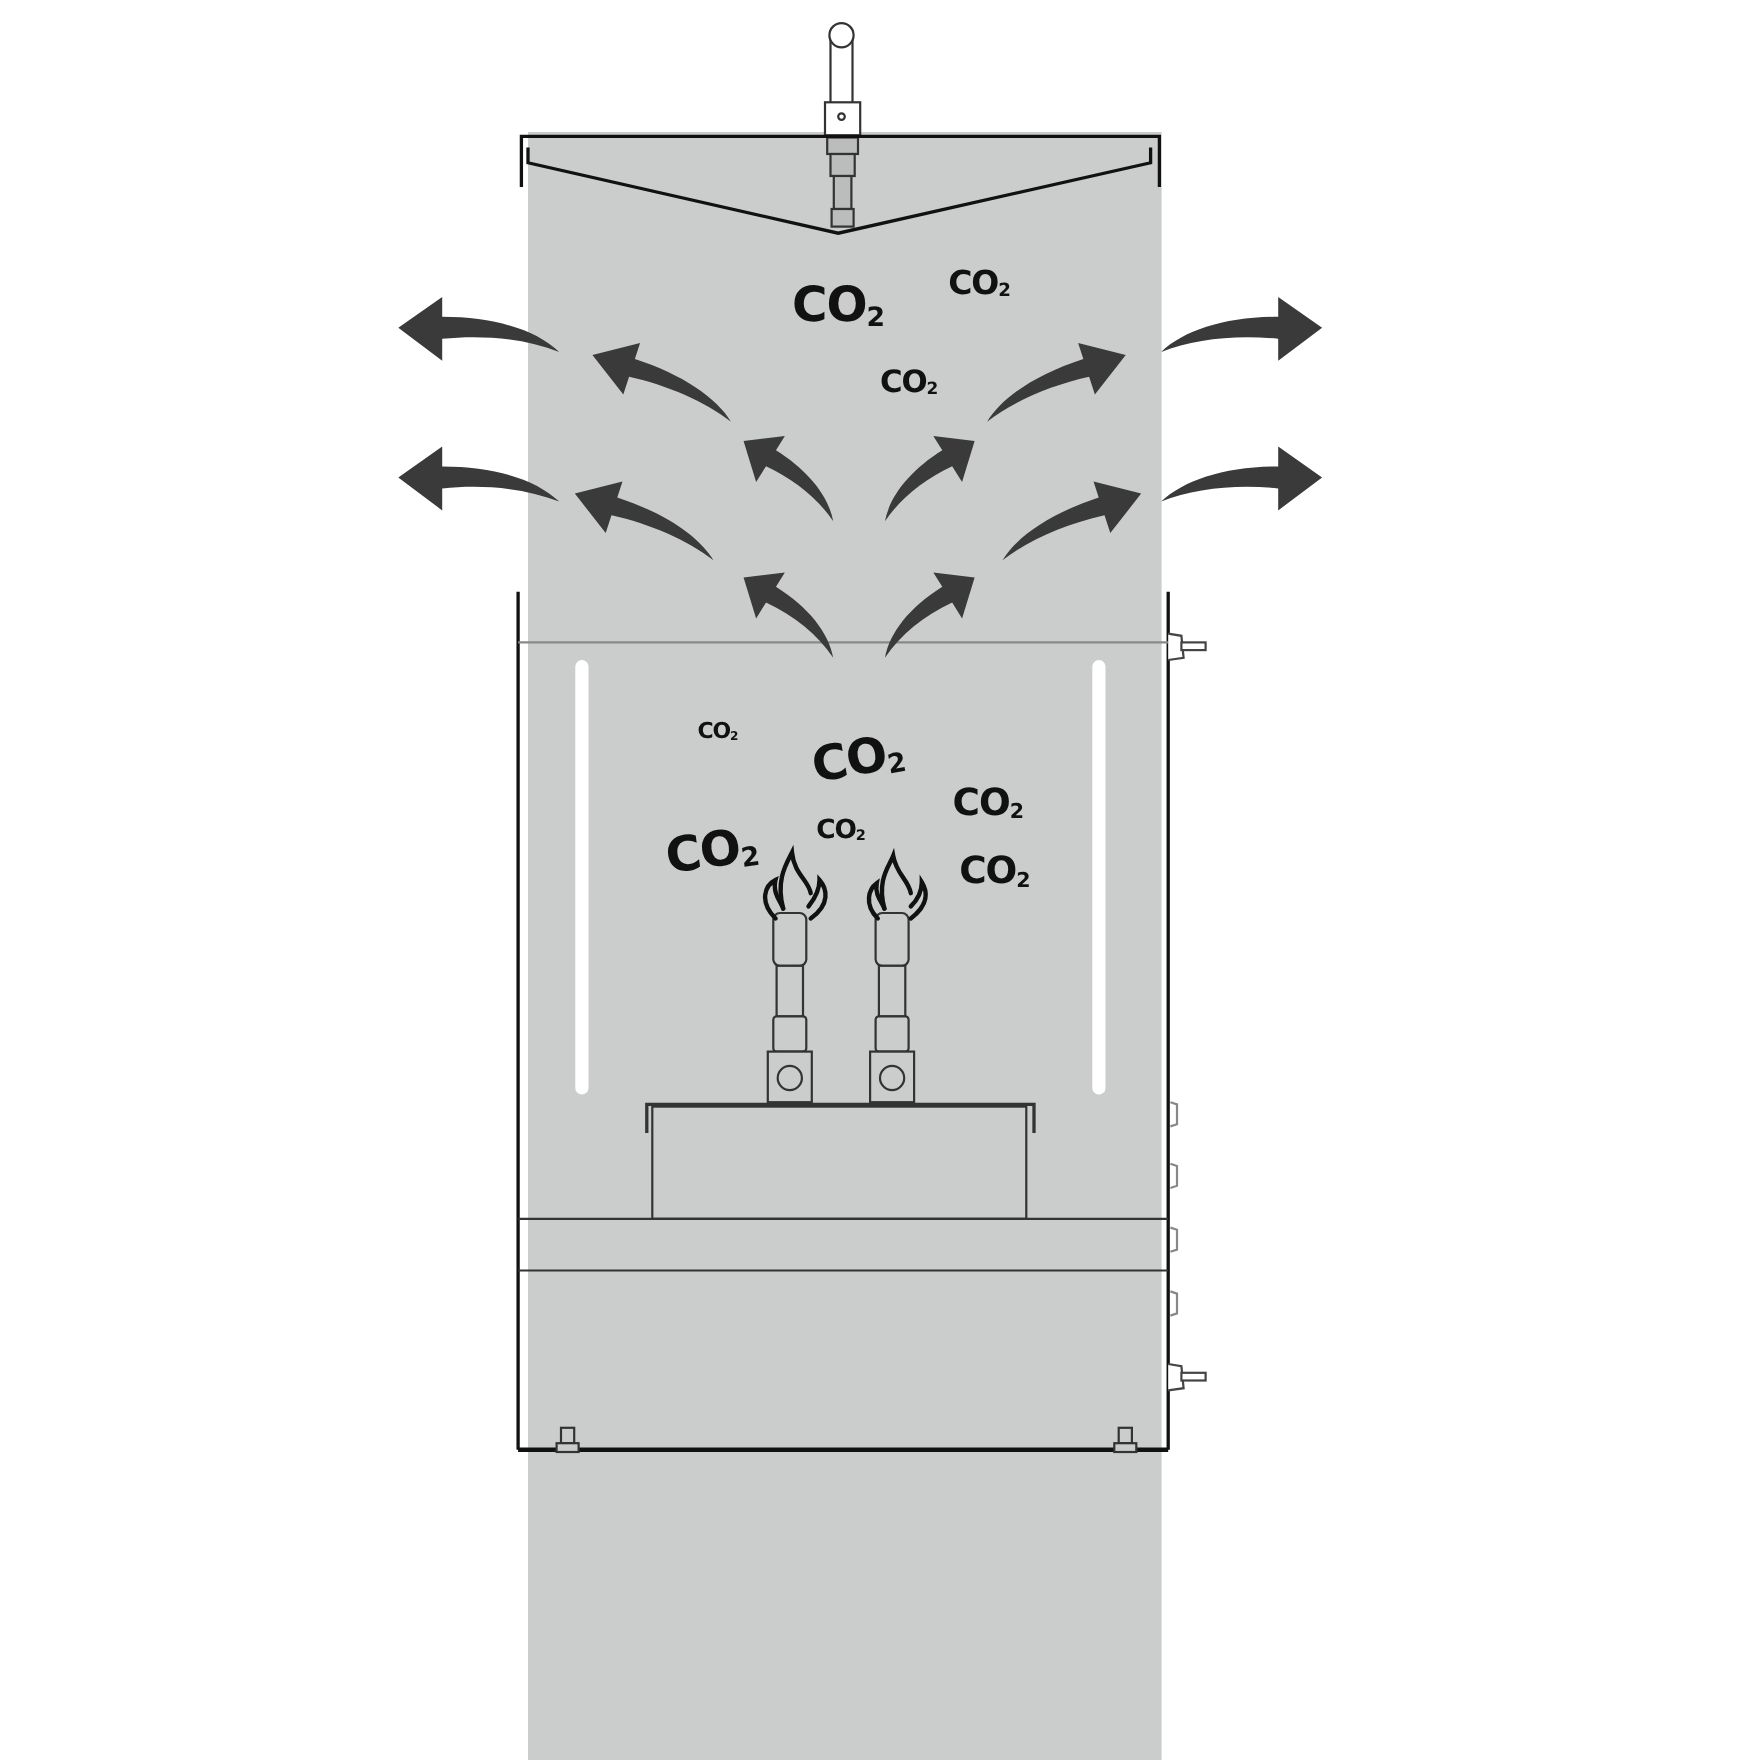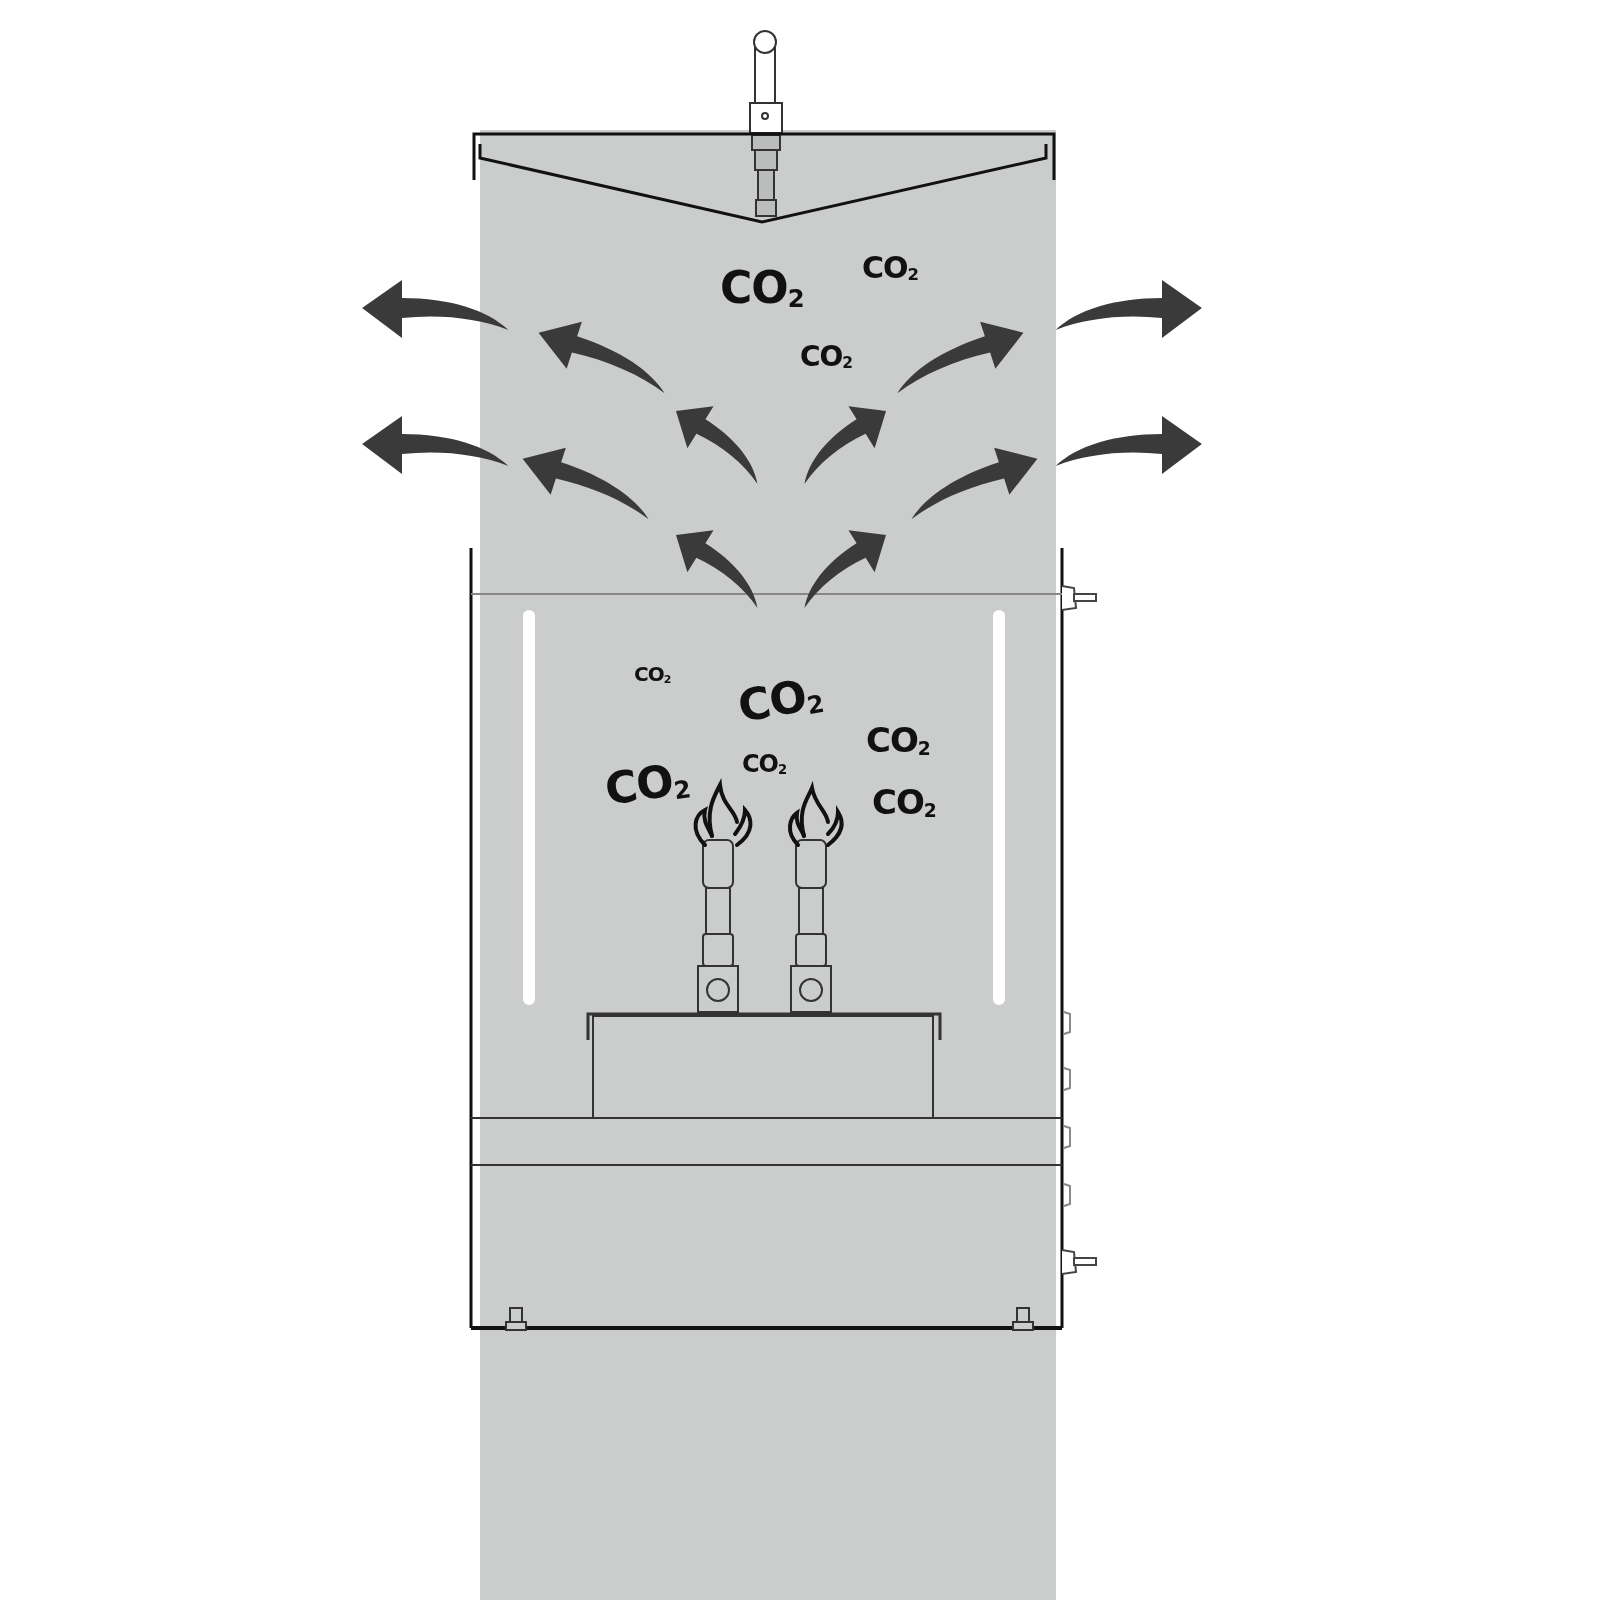--- a/index.html
+++ b/index.html
@@ -1,17 +1,17 @@
 <!DOCTYPE html>
 <html><head>
 <meta charset="utf-8">
 <style>
   html, body { margin:0; padding:0; background:#ffffff; }
   body { width:1600px; height:1600px; position:relative; overflow:hidden; font-family:"DejaVu Sans", sans-serif; }
-  #stage { position:absolute; left:0; top:10px; width:1600px; height:1520px; }
+  #stage { position:absolute; left:0; top:0; width:1600px; height:1520px; }
   .co2 { position:absolute; font-family:"DejaVu Sans", sans-serif; font-weight:bold; color:#111; white-space:nowrap; letter-spacing:-1px; }
   .co2 sub { font-size:0.55em; vertical-align:baseline; position:relative; top:0.15em; }
 </style>
 </head>
 <body>
 
 <div id="stage">
   <svg width="1600" height="1600" viewBox="0 0 1600 1600">
     <defs>
 

